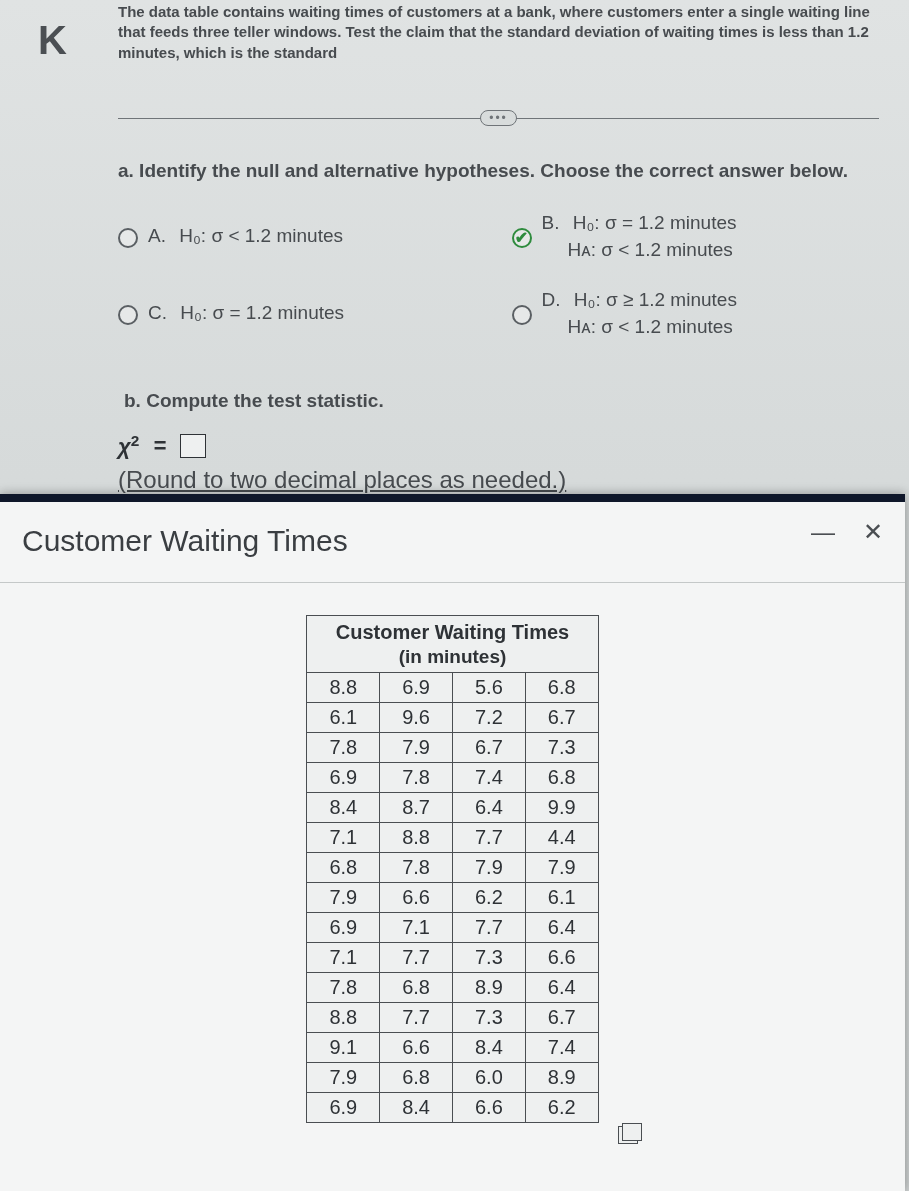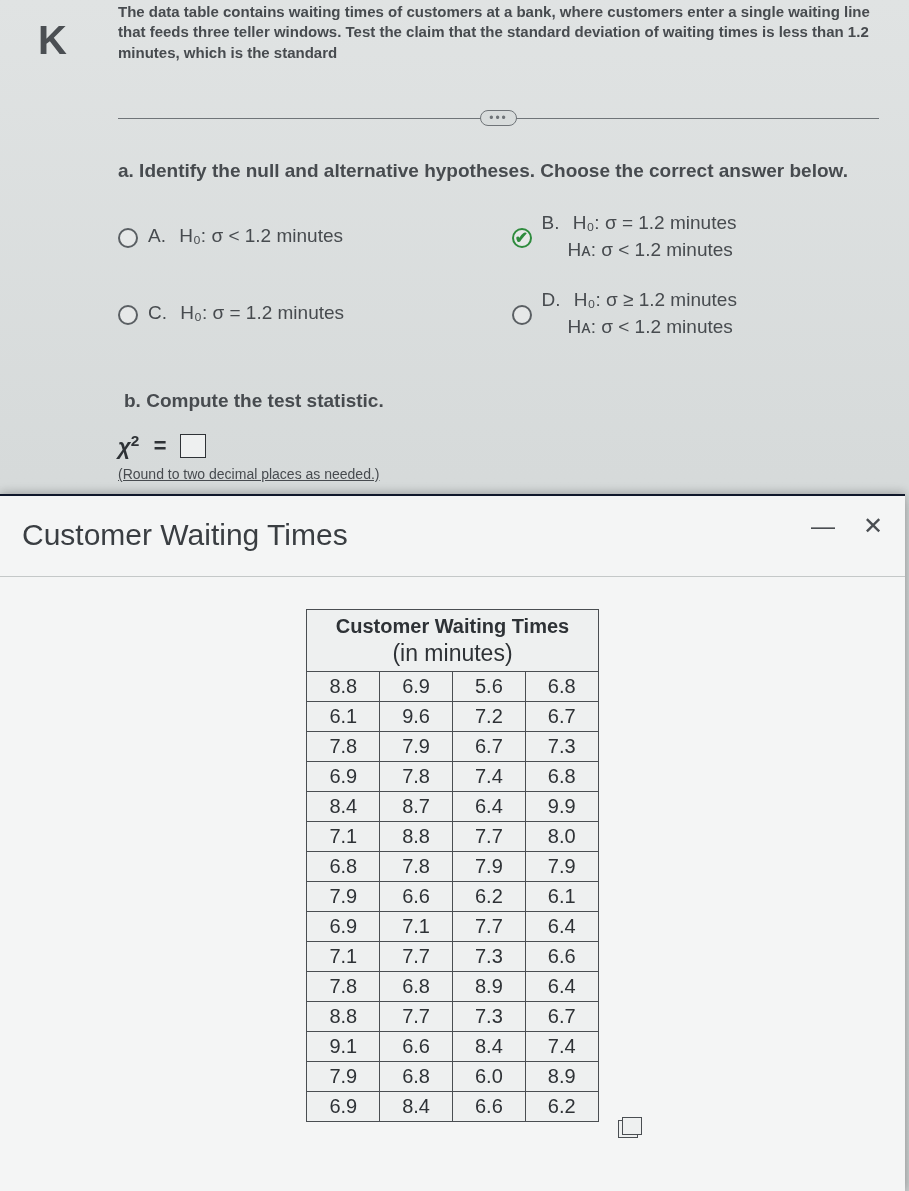--- a/index.html
+++ b/index.html
@@ -136,33 +136,33 @@
     width: 26px;
     height: 24px;
     border: 1.5px solid #2e3236;
     background: #eef0f0;
     display: inline-block;
   }
   .round-note {
     position: absolute;
     top: 466px;
     left: 118px;
-    font-size: 14px;
+    font-size: 24px;
     color: #474b4f;
     text-decoration: underline;
   }
   
   .popup {
     position: absolute;
     top: 494px;
     left: 0;
     right: 4px;
     bottom: 0;
     background: #f4f5f5;
-    border-top: 2px solid #0f172a;
+    border-top: 8px solid #0f172a;
     box-shadow: 0 -2px 8px rgba(0,0,0,0.15), 0 4px 14px rgba(0,0,0,0.25);
   }
   .popup-header {
     display: flex;
     justify-content: space-between;
     align-items: center;
     padding: 22px 22px 10px 22px;
   }
   .popup-title {
     font-size: 30px;
@@ -200,22 +200,22 @@
     font-weight: 400;
     background: #eef0f0;
   }
   table.cwt th.title {
     font-weight: bold;
     font-size: 20px;
     padding: 5px 10px 2px 10px;
     border-bottom: none;
   }
   table.cwt th.subtitle {
-    font-weight: normal;
-    font-size: 23px;
+    font-weight: bold;
+    font-size: 19px;
     padding: 0 10px 4px 10px;
     border-top: none;
   }
   .copy-icon {
     position: absolute;
     top: 624px;
     left: 618px;
     width: 20px;
     height: 18px;
     border: 1.5px solid #4a4e52;
@@ -338,21 +338,21 @@
           <tr>
             <td>8.4</td>
             <td>8.7</td>
             <td>6.4</td>
             <td>9.9</td>
           </tr>
           <tr>
             <td>7.1</td>
             <td>8.8</td>
             <td>7.7</td>
-            <td>8.0</td>
+            <td>4.4</td>
           </tr>
           <tr>
             <td>6.8</td>
             <td>7.8</td>
             <td>7.9</td>
             <td>7.9</td>
           </tr>
           <tr>
             <td>7.9</td>
             <td>6.6</td>

